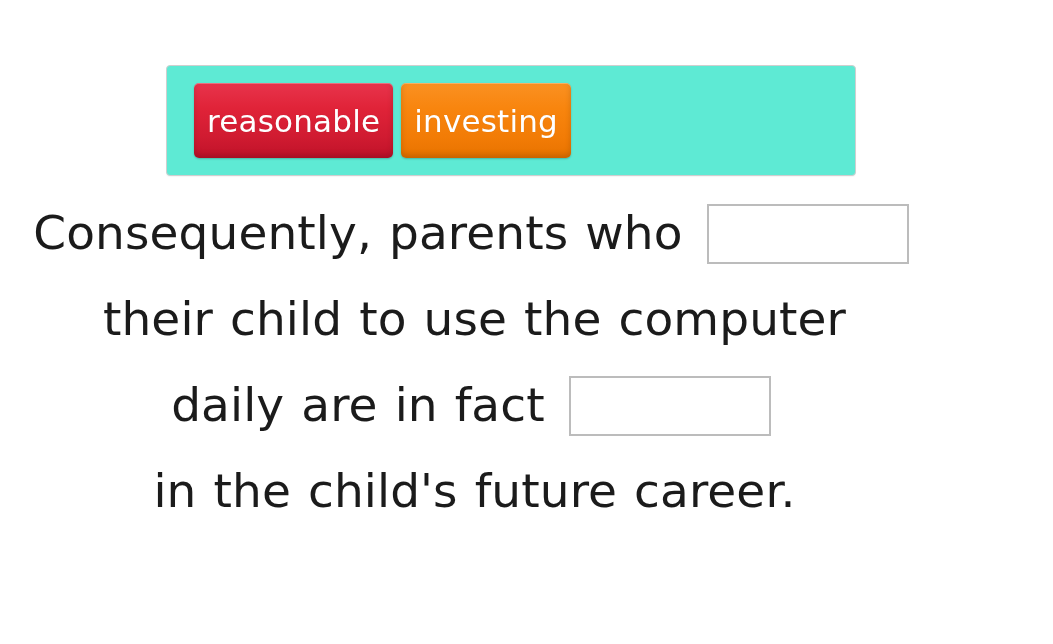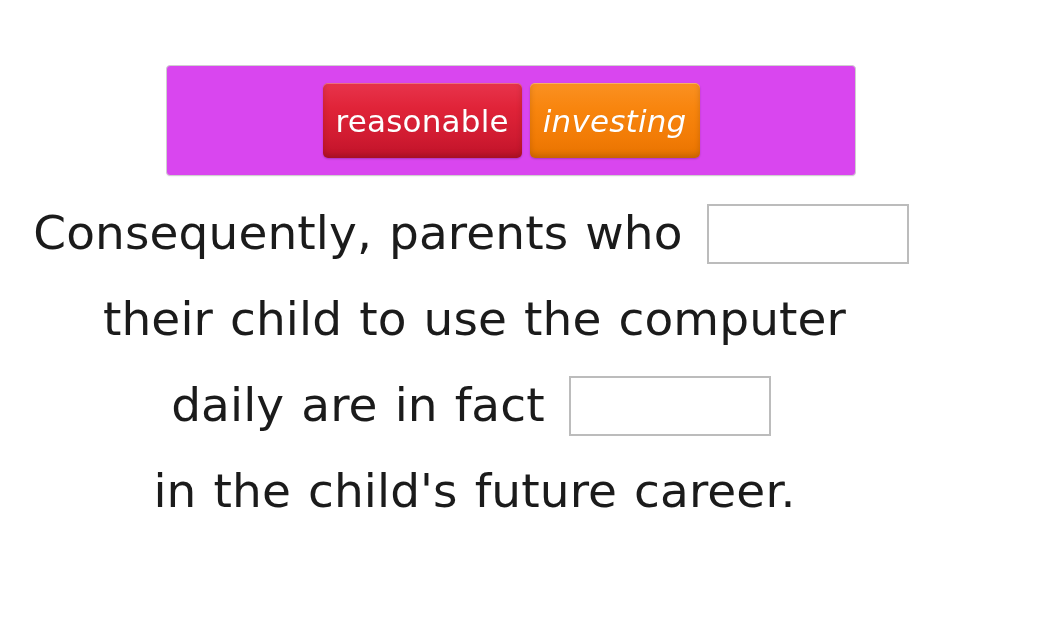--- a/index.html
+++ b/index.html
@@ -23,25 +23,25 @@
   
   .word-bank {
     position: absolute;
     left: 166px;
     top: 65px;
     width: 690px;
     height: 111px;
     box-sizing: border-box;
     border: 1px solid #cfcfcf;
     border-radius: 4px;
-    background: #d946ef;
+    background: #5eead4;
     display: flex;
     align-items: center;
-    justify-content: center;
-    padding: 0 12px;
+    justify-content: flex-start;
+    padding: 0 27px;
     box-shadow: 0 1px 1px rgba(0,0,0,0.04);
   }
 
   .word-tile {
     height: 75px;
     box-sizing: border-box;
     display: flex;
     align-items: center;
     justify-content: center;
     border-radius: 5px;
@@ -59,21 +59,20 @@
                 inset 0 -3px 6px rgba(0,0,0,0.16),
                 0 1px 2px rgba(0,0,0,0.22);
   }
   .word-tile:last-child { margin-right: 0; }
 
   .tile-red {
     background: linear-gradient(to bottom, #e8344c 0%, #e02338 34%, #d01b31 72%, #c01229 100%);
   }
   .tile-orange {
     background: linear-gradient(to bottom, #fa9122 0%, #f8850e 34%, #f27c06 72%, #e87300 100%);
-    font-style: italic;
   }
   .tile-green {
     background: linear-gradient(to bottom, #36a45f 0%, #2a914f 34%, #238644 72%, #1d7b3c 100%);
   }
 
   
   .sentence {
     position: absolute;
     left: 0;
     top: 190px;

